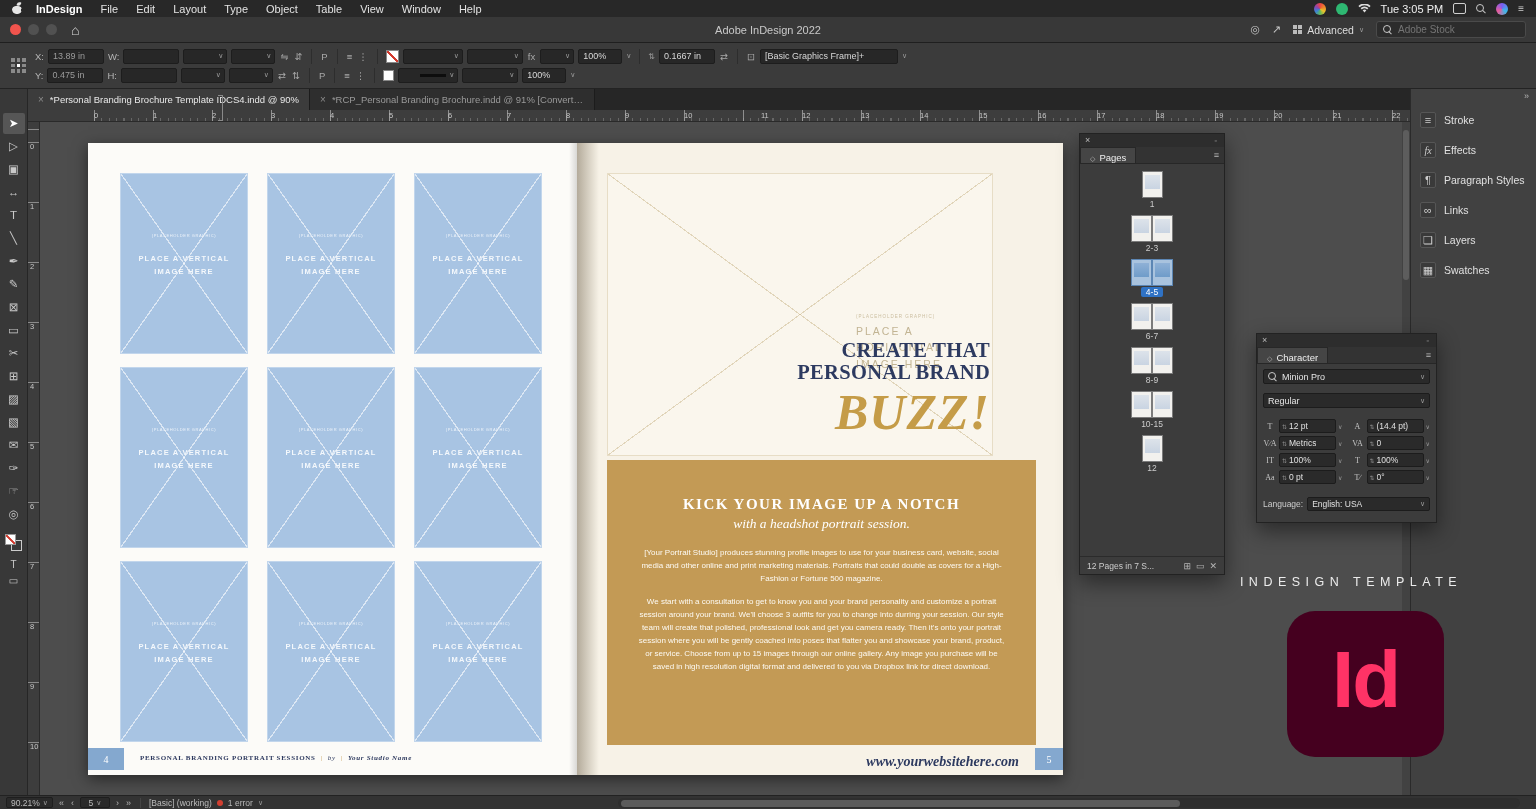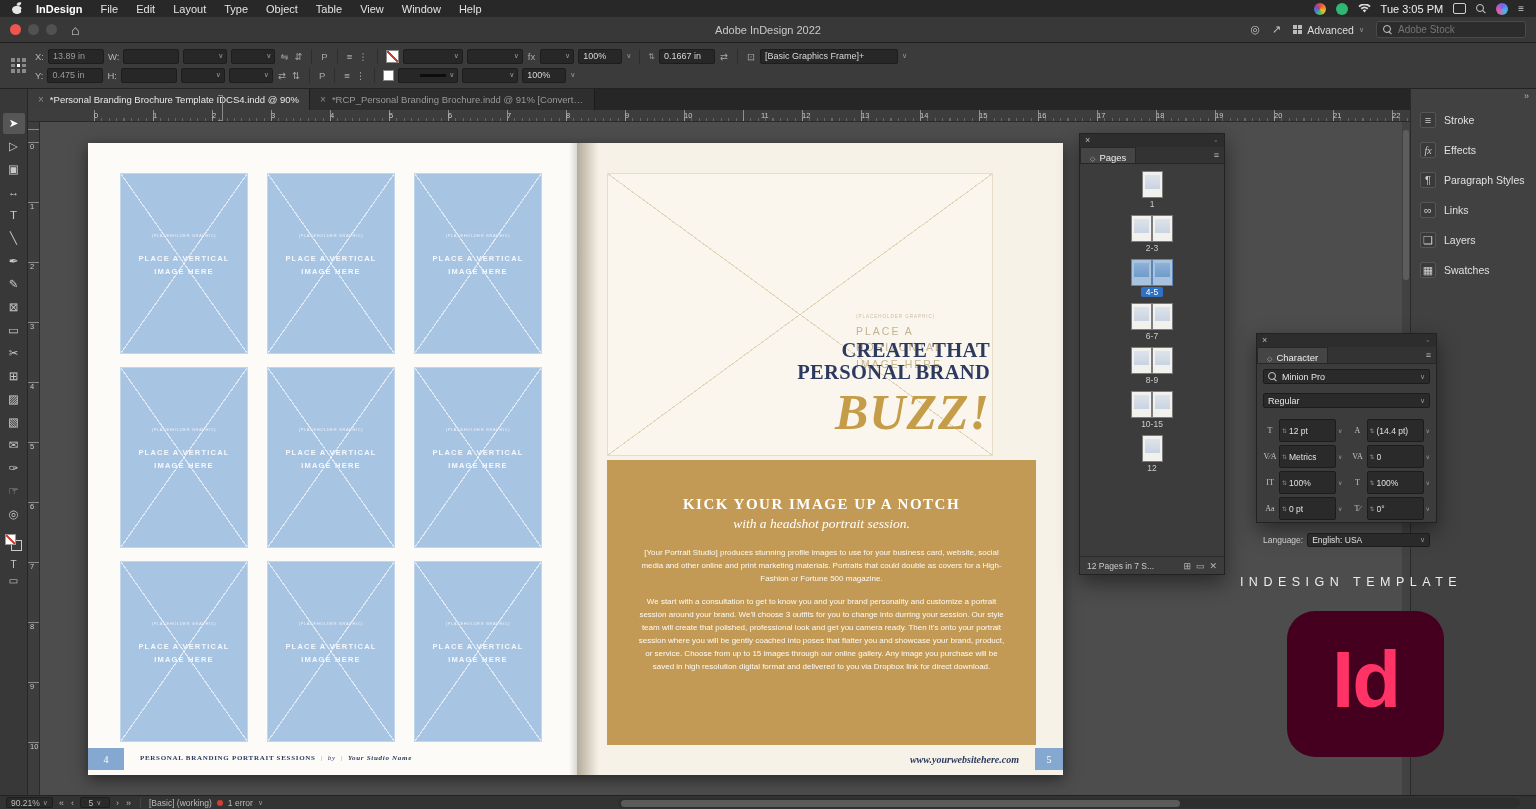--- a/index.html
+++ b/index.html
@@ -127,21 +127,21 @@
  linear-gradient(to bottom right,transparent calc(50% - .5px),rgba(200,180,135,.5) calc(50% - .5px),rgba(200,180,135,.5) calc(50% + .5px),transparent calc(50% + .5px));}
 .rp-ph-small{position:absolute;left:248px;top:140px;font-size:4.5px;letter-spacing:1px;color:#cabd9f;}
 .rp-ph-label{position:absolute;left:248px;top:149px;font-size:10.5px;letter-spacing:2px;color:#c2b493;line-height:1.55;}
 .headline{position:absolute;right:73px;top:196px;text-align:right;font-family:"Liberation Serif",serif;font-weight:bold;font-size:20.5px;line-height:1.08;color:#2d3a60;letter-spacing:.3px;}
 .buzz{position:absolute;right:73px;top:240px;font-family:"Liberation Serif",serif;font-style:italic;font-weight:bold;font-size:50px;color:#c59c48;letter-spacing:1px;}
 .gold-box{position:absolute;left:30px;top:317px;width:429px;height:285px;background:#c39a55;text-align:center;color:#fff;}
 .gb-title{margin-top:36px;font-family:"Liberation Serif",serif;font-size:15px;font-weight:bold;letter-spacing:1.5px;}
 .gb-sub{margin-top:3px;font-family:"Liberation Serif",serif;font-style:italic;font-size:13.5px;}
 .gb-para{width:372px;margin:15px auto 0;font-size:8px;line-height:1.62;color:#fdfaf3;}
 .gb-para.second{margin-top:10px;}
-.website{position:absolute;right:44px;top:611px;font-family:"Liberation Serif",serif;font-style:italic;font-weight:bold;font-size:10px;color:#2d3a60;}
+.website{position:absolute;right:44px;top:611px;font-family:"Liberation Serif",serif;font-style:italic;font-weight:bold;font-size:14px;color:#2d3a60;}
 
 
 #dock{position:absolute;left:1410px;top:89px;width:126px;bottom:14px;background:#414141;border-left:1px solid #2a2a2a;z-index:5;}
 .dock-collapse{text-align:right;padding:2px 7px 0;color:#b5b5b5;font-size:9px;}
 #dock-items{padding-top:4px;display:flex;flex-direction:column;}
 .dock-item{height:30px;display:flex;align-items:center;gap:8px;padding:0 9px;color:#e0e0e0;}
 .dock-icon{width:16px;height:16px;display:flex;align-items:center;justify-content:center;font-size:11px;color:#cfcfcf;border:1px solid #565656;border-radius:2px;background:#3a3a3a;}
 .dock-icon.fx{font-style:italic;font-family:"Liberation Serif",serif;font-size:10px;}
 .dock-label{font-size:10.5px;}
 
@@ -176,21 +176,21 @@
 .pf-icon{color:#b5b5b5;font-size:9px;}
 
 
 #char-panel{left:1256px;top:333px;width:181px;height:190px;z-index:31;}
 .char-body{padding:5px 6px 4px;display:flex;flex-direction:column;gap:9px;}
 .char-select{height:15px;background:#2a2a2a;border:1px solid #1c1c1c;border-radius:2px;display:flex;align-items:center;gap:4px;padding:0 4px;font-size:9px;color:#e5e5e5;}
 .cs-dd{margin-left:auto;color:#999;font-size:7px;}
 #char-fields{display:grid;grid-template-columns:1fr 1fr;column-gap:8px;row-gap:3px;margin-top:2px;}
 .char-field{display:flex;align-items:center;gap:2px;}
 .cf-icon{width:14px;text-align:center;font-size:8px;color:#c5c5c5;font-family:"Liberation Serif",serif;flex:0 0 auto;}
-.cf-well{flex:1;height:23px;background:#2a2a2a;border:1px solid #1c1c1c;border-radius:2px;display:flex;align-items:center;gap:2px;padding:0 2px;font-size:8.5px;color:#e0e0e0;min-width:0;}
+.cf-well{flex:1;height:14px;background:#2a2a2a;border:1px solid #1c1c1c;border-radius:2px;display:flex;align-items:center;gap:2px;padding:0 2px;font-size:8.5px;color:#e0e0e0;min-width:0;}
 .cf-stepper{font-size:6px;color:#8a8a8a;}
 .cf-value{white-space:nowrap;overflow:hidden;}
 .cf-dd{font-size:6px;color:#999;}
 .char-lang{display:flex;align-items:center;gap:4px;margin-top:4px;font-size:8.5px;color:#ccc;}
 .lang-select{flex:1;height:14px;background:#2a2a2a;border:1px solid #1c1c1c;border-radius:2px;display:flex;align-items:center;gap:3px;padding:0 4px;font-size:8.5px;color:#e0e0e0;}
 
 
 #branding-label{position:absolute;left:1228px;top:575px;width:246px;text-align:center;color:#ececec;font-size:12.5px;letter-spacing:5.5px;font-weight:500;z-index:40;}
 #id-logo{position:absolute;left:1287px;top:611px;width:157px;height:146px;background:#45001f;border-radius:28px;display:flex;align-items:center;justify-content:center;z-index:40;}
 .logo-text{color:#ff3366;font-size:80px;font-weight:bold;letter-spacing:-2px;margin-top:-8px;}

